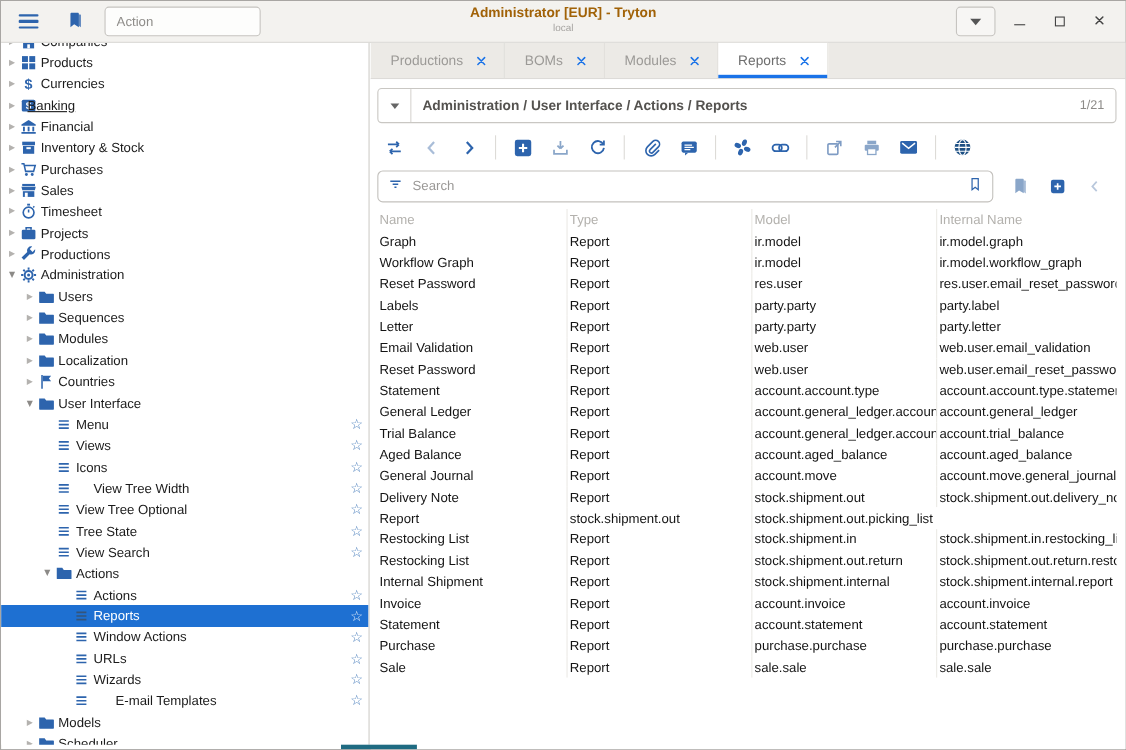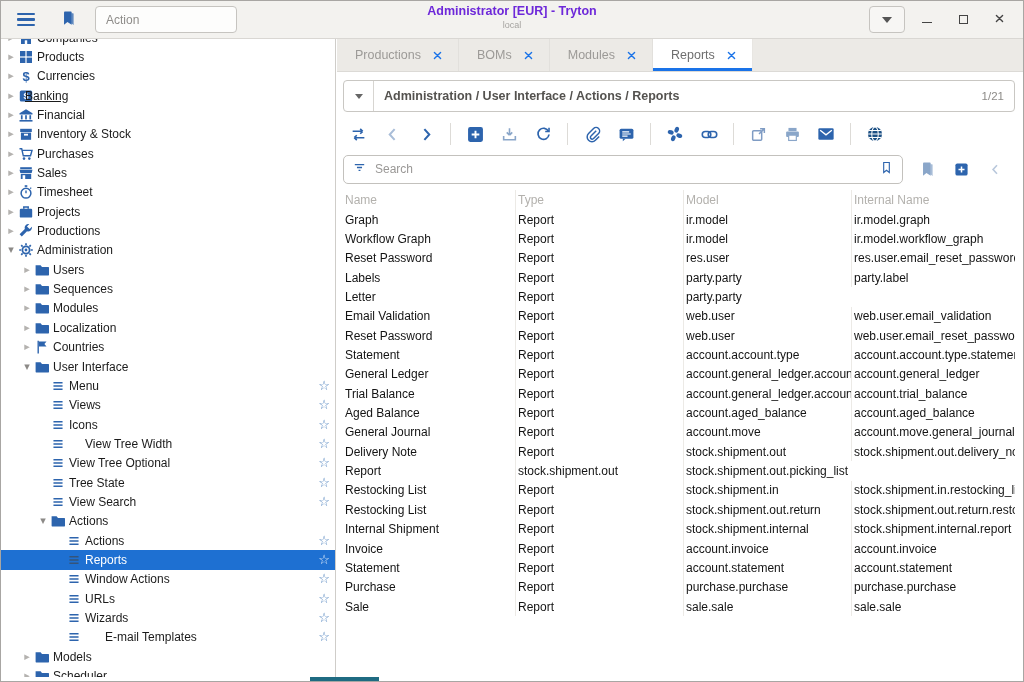--- a/index.html
+++ b/index.html
@@ -8,21 +8,21 @@
   .window { position:absolute; inset:0; border:1px solid #a8a6a3; background:#fff;padding-left:16px; }
 
   
   .topbar { position:absolute; top:0; left:0; width:100%; height:38px; background:#f3f2ef; border-bottom:1px solid #d9d7d3; display:flex; align-items:center; padding:0 10px; }
   .topbar .iconbtn { background:none; border:none; width:30px; height:30px; display:flex; align-items:center; justify-content:center; cursor:pointer; }
   .hamburger { display:flex; flex-direction:column; gap:3px; width:18px; }
   .hamburger i { display:block; height:2.5px; background:#2d64ad; border-radius:1px; }
   .action-input { margin-left:12px; width:142px; height:27px; border:1px solid #c6c4c0; border-radius:4px; background:#fdfdfc; padding:0 10px; font-family:inherit; font-size:12px; color:#333; }
   .action-input::placeholder { color:#8f8d8a; }
   .title-wrap { position:absolute; left:0; right:0; top:3px; text-align:center; pointer-events:none; }
-  .title { font-size:12.5px; color:#6d28d9; font-weight:bold; }
+  .title { font-size:12.5px; color:#a16207; font-weight:bold; }
   .subtitle { font-size:9px; color:#a5a3a0; margin-top:2px; }
   .win-controls { margin-left:auto; display:flex; align-items:center; gap:8px; z-index:2; }
   .dd-btn { width:36px; height:27px; border:1px solid #c6c4c0; border-radius:4px; background:#f7f6f4; display:flex; align-items:center; justify-content:center; cursor:pointer; }
   .caret-down { width:0; height:0; border-left:5px solid transparent; border-right:5px solid transparent; border-top:6px solid #555; }
   .winbtn { width:28px; height:27px; background:none; border:none; display:flex; align-items:center; justify-content:center; cursor:pointer; color:#444; }
   .glyph-min { width:10px; height:1.6px; background:#444; margin-top:6px; }
   .glyph-max { width:9px; height:9px; border:1.4px solid #444; }
 
   
   .sidebar { position:absolute; top:38px; left:0; width:335px; bottom:4px; background:#fff; overflow:hidden; border-right:1px solid #cfcdc9; }
@@ -746,20 +746,21 @@
             <div class="gr gb">
               <div class="gc">Labels</div>
               <div class="gc">Report</div>
               <div class="gc">party.party</div>
               <div class="gc">party.label</div>
             </div>
             <div class="gr gb">
               <div class="gc">Letter</div>
               <div class="gc">Report</div>
               <div class="gc">party.party</div>
+              <div class="gc">party.letter</div>
             </div>
             <div class="gr gb">
               <div class="gc">Email Validation</div>
               <div class="gc">Report</div>
               <div class="gc">web.user</div>
               <div class="gc">web.user.email_validation</div>
             </div>
             <div class="gr gb">
               <div class="gc">Reset Password</div>
               <div class="gc">Report</div>

